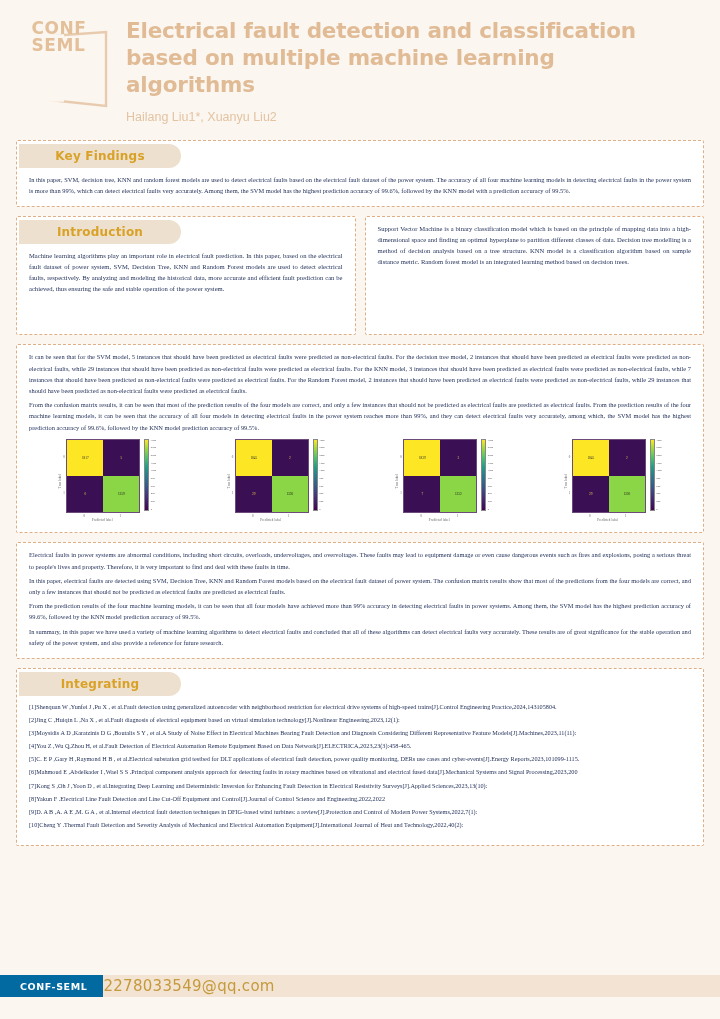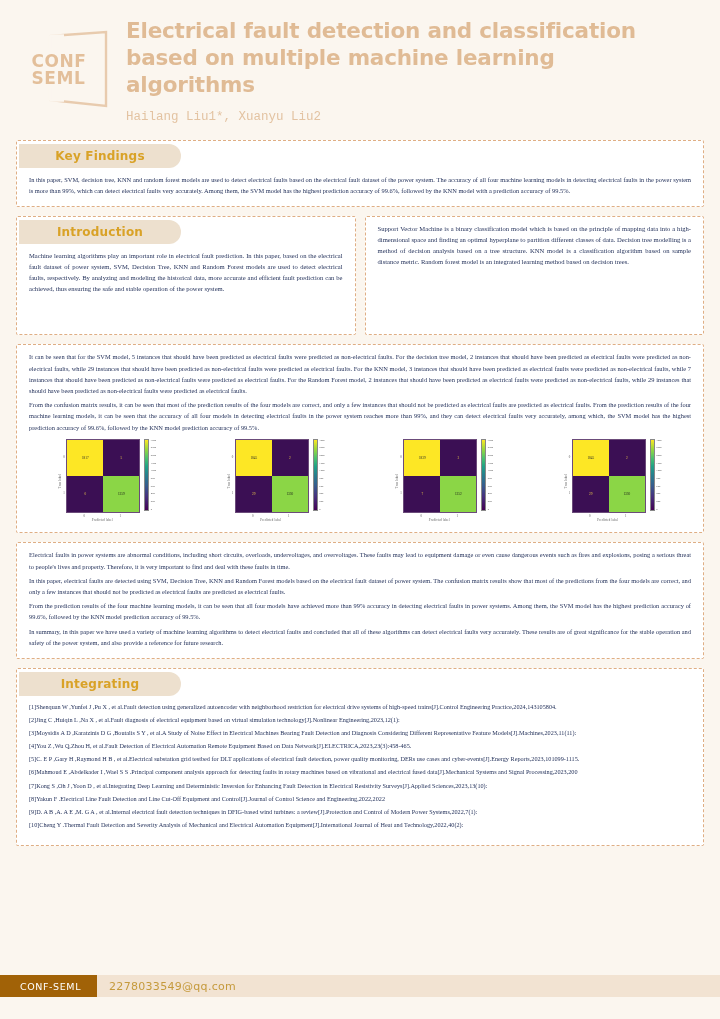--- a/index.html
+++ b/index.html
@@ -23,21 +23,20 @@
     padding: 0 14px;
     box-sizing: border-box;
     background: #fbf6ef;
   }
   .logo {
     width: 112px;
     flex: 0 0 112px;
     height: 100px;
     position: relative;
     display: flex;
-    align-items: center;
     justify-content: center;
   }
   .logo-frame {
     position: absolute;
     left: 22px;
     top: 10px;
     width: 78px;
     height: 78px;
   }
   .logo-frame svg { display: block; }
@@ -61,21 +60,21 @@
   .poster-title {
     font-family: "DejaVu Sans", sans-serif;
     font-weight: bold;
     font-size: 21.5px;
     line-height: 27px;
     color: #e0bb95;
     margin: 0 0 12px 0;
     letter-spacing: -0.2px;
   }
   .poster-authors {
-    font-family: Liberation Mono, monospace;
+    font-family: Liberation Sans, sans-serif;
     font-size: 12.5px;
     color: #e3c3a2;
     margin: 0;
   }
 
   
   .content {
     padding: 0 16px;
     box-sizing: border-box;
   }
@@ -230,38 +229,38 @@
   .footer {
     position: absolute;
     left: 0;
     bottom: 22px;
     width: 100%;
     height: 22px;
     display: flex;
     align-items: stretch;
   }
   .footer-brand {
-    background: #a16207;
+    background: #0369a1;
     color: #ffffff;
     font-family: "DejaVu Sans", sans-serif;
     font-size: 9.5px;
     letter-spacing: 0.6px;
     display: flex;
     align-items: center;
     padding: 0 16px 0 20px;
+    font-weight: bold;
   }
   .footer-mail {
     flex: 1;
     background: #f2e3d2;
     color: #c59a3c;
     font-family: "DejaVu Sans", sans-serif;
-    font-size: 11px;
+    font-size: 15px;
     display: flex;
     align-items: center;
-    padding-left: 12px;
     letter-spacing: 0.3px;
   }
 </style>
 </head>
 <body>
 
 <div class="header">
   <div class="logo">
     <div class="logo-frame">
       <svg width="78" height="78" viewBox="0 0 78 78">

